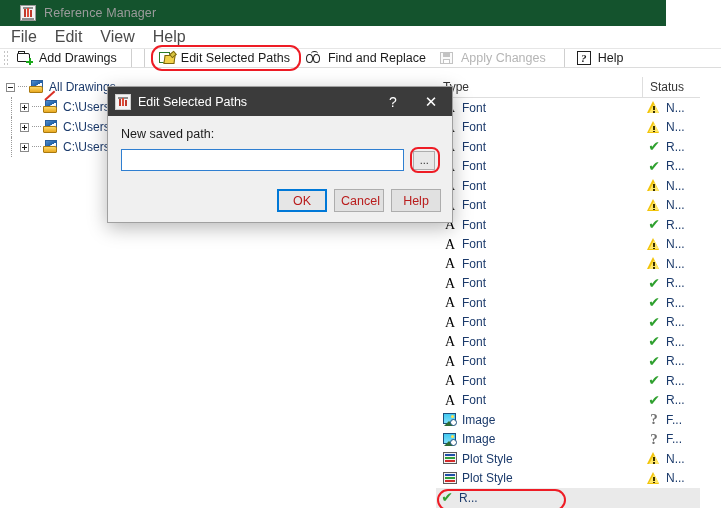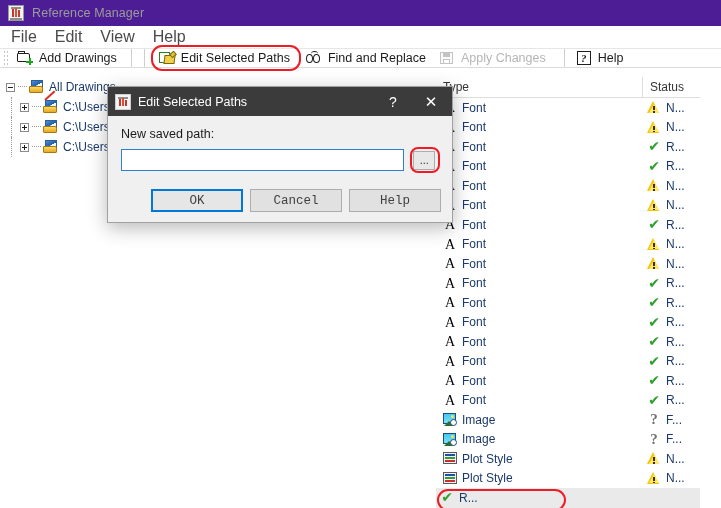--- a/index.html
+++ b/index.html
@@ -17,25 +17,25 @@
     height: 508px;
     overflow: hidden;
     background: #ffffff;
     border-right: 0;
   }
 
   
   .titlebar {
     position: absolute;
     left: 0; top: 0;
-    width: 721px; height: 26px;
-    background: #4c1d95;
+    width: 666px; height: 26px;
+    background: #14532d;
     display: flex;
     align-items: center;
-    padding-left: 8px;
+    padding-left: 20px;
     box-sizing: border-box;
   }
   .titlebar .app-icon {
     width: 16px; height: 16px;
     margin-right: 8px;
     position: relative;
     flex: 0 0 auto;
   }
   .app-icon .frame {
     position: absolute; inset: 0;
@@ -567,28 +567,28 @@
     position: absolute;
     left: 0; bottom: 10px;
     width: 346px;
     display: flex;
     justify-content: flex-end;
     padding-right: 13px;
     box-sizing: border-box;
     gap: 7px;
   }
   .dbtn {
-    width: 92px; height: 23px;
+    width: 50px; height: 23px;
     font-size: 12.5px;
     background: #e1e1e1;
     border: 1px solid #adadad;
-    color: #404040;
+    color: #b91c1c;
     box-sizing: border-box;
     cursor: default;
-    font-family: Liberation Mono, monospace;
+    font-family: Liberation Sans, sans-serif;
   }
   .dbtn.default {
     border: 2px solid #0078d7;
     background: #e6e6e6;
   }
 </style>
 </head>
 <body>
 
 <div id="app">

